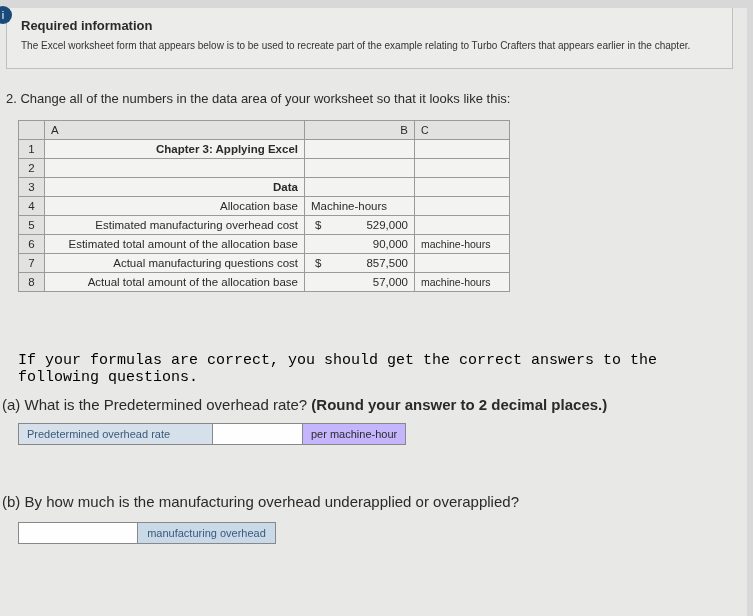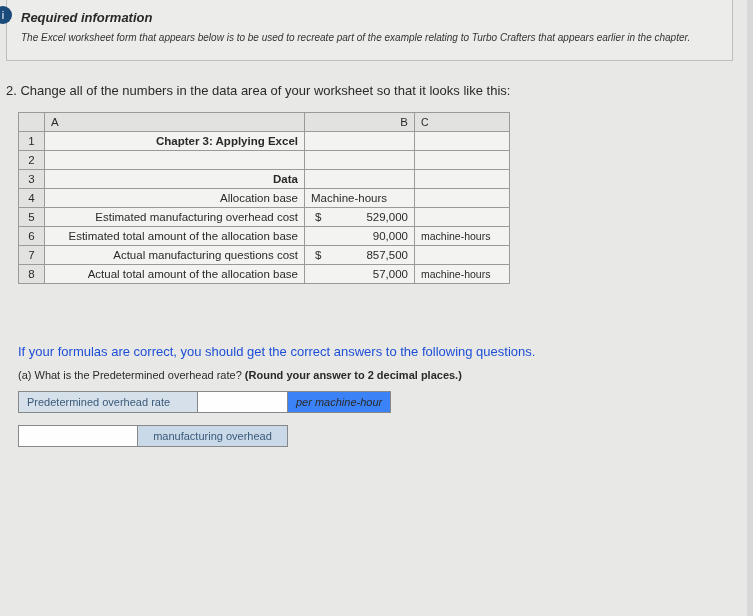--- a/index.html
+++ b/index.html
@@ -14,24 +14,23 @@
   }
   .paper {
     background: #e8e8e6;
     margin: 0 6px 0 0;
     padding: 0;
     min-height: 616px;
   }
   .info-box {
     border: 1px solid #bfbfbf;
     border-top: none;
-    margin: 0 14px 0 6px;
+    margin: 8px 14px 0 6px;
     padding: 10px 14px 14px 14px;
     background: #ececea;
-    font-style: italic;
   }
   .bullet {
     position: absolute;
     left: -6px;
     top: 6px;
     width: 18px; height: 18px;
     background: #1a4a7a;
     border-radius: 50%;
     color: #fff;
     font-size: 11px;
@@ -75,39 +74,40 @@
     text-align: center;
     width: 26px;
   }
   .sheet .colA { width: 260px; text-align: left; }
   .sheet .colB { width: 110px; text-align: right; }
   .sheet .colC { width: 95px; text-align: left; font-size: 10.5px; }
   .sheet .lead { text-align: right; }
   .sheet .bold { font-weight: bold; }
   .sheet .money::before { content: "$"; float: left; margin-left: 4px; }
   .followup {
-    font-size: 13px;
+    font-size: 15px;
     margin: 60px 0 10px 18px;
-    color: #1d4ed8;
+    color: #000000;
+    font-family: Liberation Mono, monospace;
   }
   .subq {
-    font-size: 11px;
-    margin: 6px 0 10px 18px;
+    font-size: 15px;
+    margin: 6px 0 10px 2px;
   }
   .bold-inline { font-weight: bold; }
   .answer-row {
     display: flex;
     margin: 10px 0 0 18px;
     font-size: 11px;
   }
   .answer-row .label-cell {
     border: 1px solid #888;
     background: #d6e0ea;
     padding: 4px 8px;
-    width: 180px;
+    width: 195px;
     color: #3a5a7a;
   }
   .answer-row .input-cell {
     border: 1px solid #888;
     border-left: none;
     background: #fefefe;
     width: 90px;
     padding: 2px 4px;
   }
   .answer-row .input-cell input {
@@ -115,44 +115,43 @@
     width: 100%;
     height: 15px;
     font-size: 11px;
     outline: none;
     background: transparent;
   }
   .answer-row .unit-cell {
     border: 1px solid #888;
     border-left: none;
     padding: 4px 8px;
-    background: #3b82f6;
-    font-size: 11px;
-    font-style: italic;
+    background: #c4b5fd;
+    font-size: 11px;
   }
   .answer-row2 {
     display: flex;
     margin: 12px 0 0 18px;
     font-size: 11px;
   }
   .answer-row2 .input-cell {
     border: 1px solid #888;
     background: #fefefe;
     width: 120px;
     padding: 2px 4px;
   }
   .answer-row2 .input-cell input {
     border: none; width: 100%; height: 15px; font-size: 11px; outline: none; background: transparent;
   }
   .answer-row2 .label-cell {
     border: 1px solid #888;
     border-left: none;
     background: #c9d9e8;
     padding: 4px 8px;
-    width: 150px;
+    width: 138px;
     color: #3a5a7a;
     text-align: center;
   }
   .qb { margin-top: 48px; }
 </style>
 </head>
 <body>
 
 <div class="paper">
   <div class="bullet">i</div>
@@ -233,20 +232,21 @@
   </div>
 
   <div class="answer-row">
     <div class="label-cell">Predetermined overhead rate</div>
     <div class="input-cell">
       <input type="text" style="">
     </div>
     <div class="unit-cell">per machine-hour</div>
   </div>
 
+  <div class="subq qb">(b) By how much is the manufacturing overhead underapplied or overapplied?</div>
 
   <div class="answer-row2">
     <div class="input-cell">
       <input type="text" style="">
     </div>
     <div class="label-cell">manufacturing overhead</div>
   </div>
 </div>
 
 </body></html>

